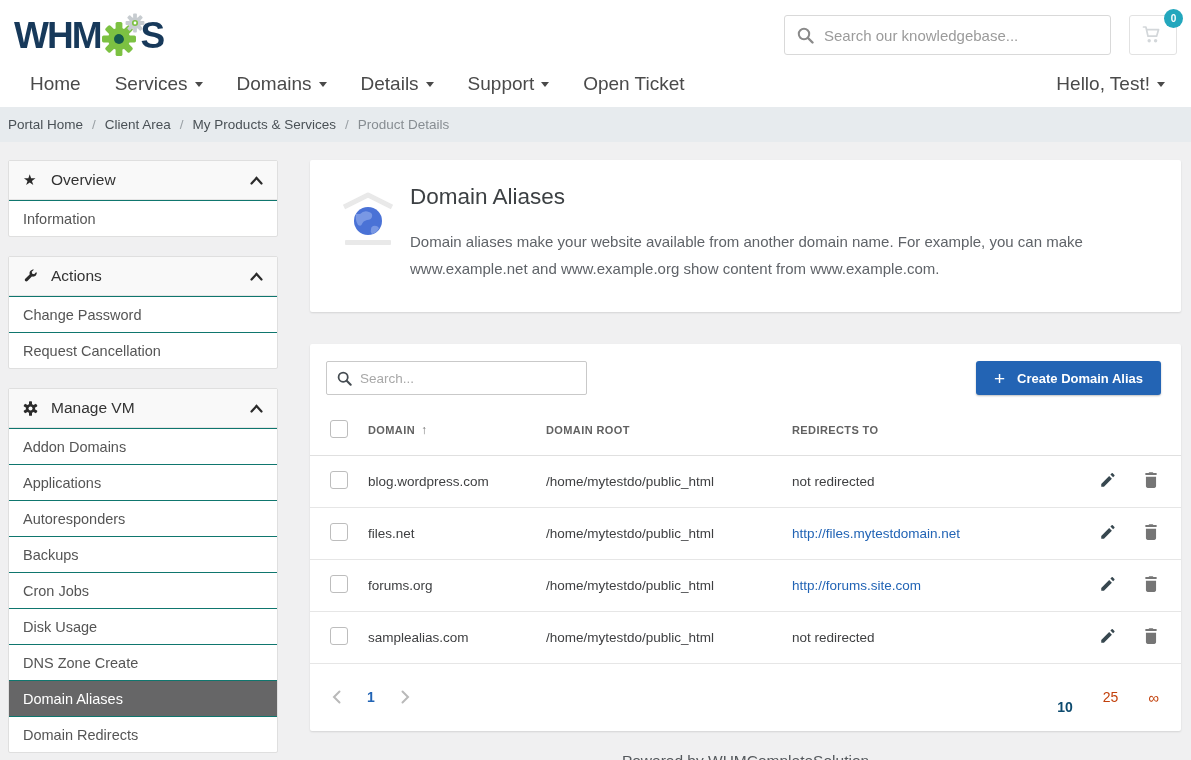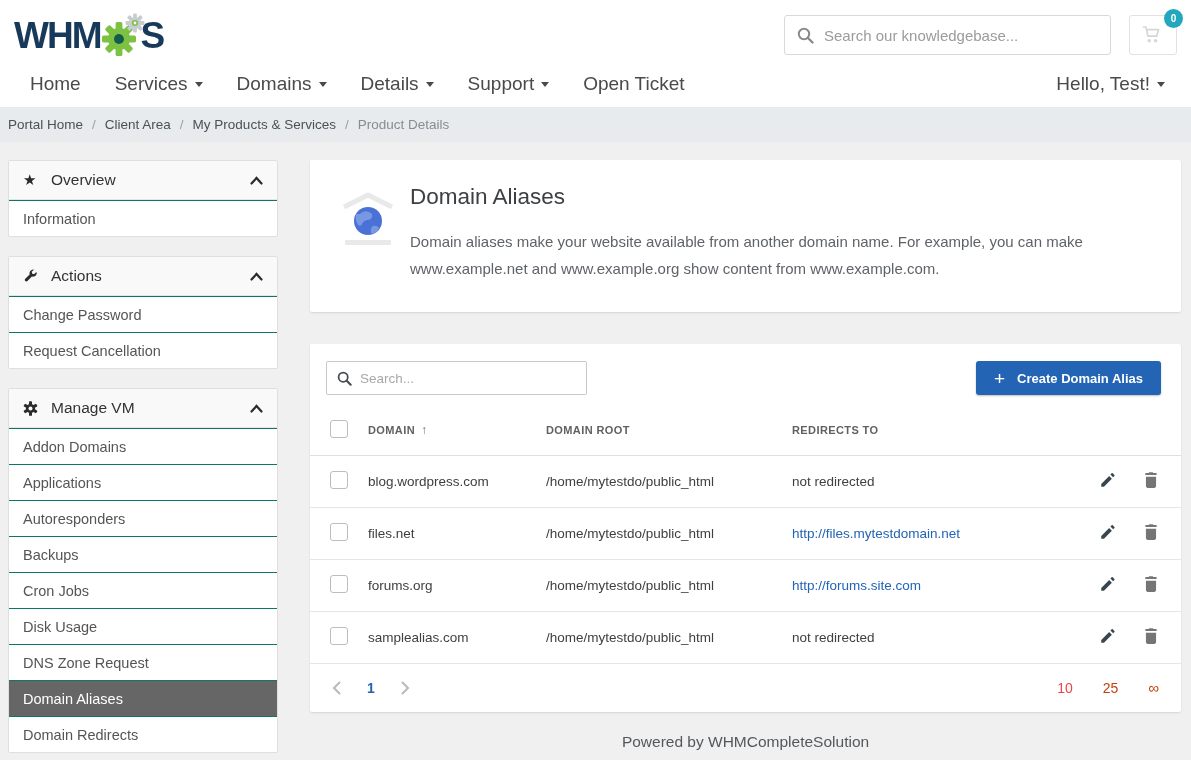--- a/index.html
+++ b/index.html
@@ -74,21 +74,21 @@
   .sort-arrow { color:#757575; font-weight:400; font-size:12px; margin-left:6px; }
   a.redir-link { color:#2264b5; text-decoration:none; cursor:pointer; }
   .row-actions { display:inline-flex; gap:26px; align-items:center; }
   .icon-btn { cursor:pointer; display:inline-flex; }
 
   .pagination { display:flex; align-items:center; padding:15px 22px 16px 22px; }
   .pg-nav { color:#b9b9b9; cursor:pointer; display:inline-flex; }
   .pg-num { color:#2264b5; font-size:14px; font-weight:bold; margin:0 26px; cursor:pointer; }
   .pg-sizes { margin-left:auto; display:flex; align-items:center; gap:30px; }
   .pg-size { font-size:14px; color:#c2410c; cursor:pointer; }
-  .pg-size.active { color:#ef4444; font-weight:normal; }
+  .pg-size.active { color:#0c4a6e; font-weight:bold;margin-top:20px; }
   .pg-size.inf { font-size:15px; }
 
   .footer { text-align:center; padding:21px 0; font-size:15.5px; color:#54585c; }
 </style>
 </head>
 <body>
 
 <div class="topbar">
   <div class="logo">
     <span class="logo-txt">WHM</span>
@@ -261,21 +261,21 @@
       <div class="side-item">
           <span>Backups</span>
         </div>
       <div class="side-item">
           <span>Cron Jobs</span>
         </div>
       <div class="side-item">
           <span>Disk Usage</span>
         </div>
       <div class="side-item">
-          <span>DNS Zone Request</span>
+          <span>DNS Zone Create</span>
         </div>
       <div class="side-item active">
           <span>Domain Aliases</span>
         </div>
       <div class="side-item">
           <span>Domain Redirects</span>
         </div>
     </div>
   </div>
 

